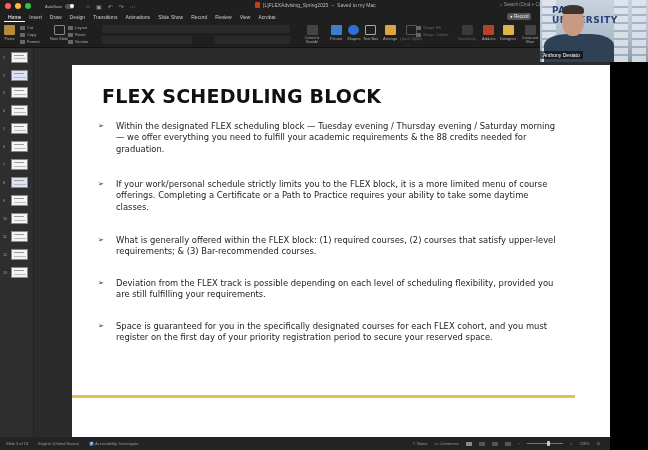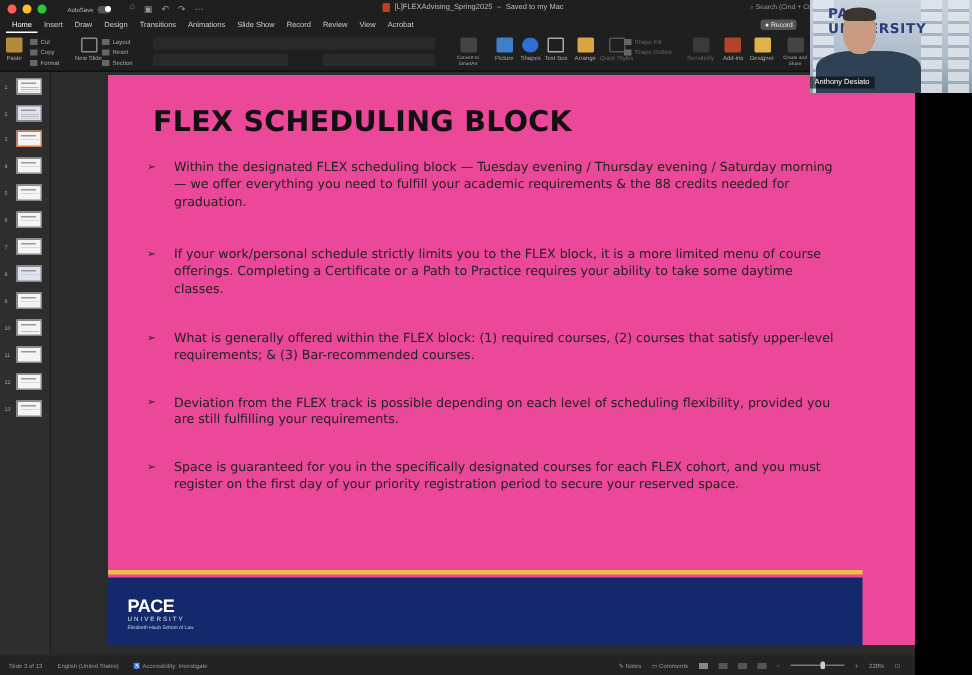--- a/index.html
+++ b/index.html
@@ -43,21 +43,21 @@
   .thumb .box { width: 17px; height: 11px; background: #f4f4f4; border: 0.5px solid #888; position: relative; }
   .thumb .box::before { content: ""; position: absolute; left: 2px; top: 2px; width: 10px; height: 1px; background: #999; }
   .thumb .box::after { content: ""; position: absolute; left: 2px; top: 5px; width: 12px; height: 3px; background: repeating-linear-gradient(#bbb 0 0.5px, transparent 0.5px 1.5px); }
   .thumb.selected .box { border: 1px solid #e0763f; }
   .thumb.blue .box { background: #dde3f2; }
 
   
   .canvas { position: absolute; left: 35px; top: 48px; width: 575px; height: 389px; background: #2b2b2b; }
 
   
-  .slide { position: absolute; left: 72px; top: 50px; width: 541px; height: 380px; background: #ec4899; overflow: hidden; }
+  .slide { position: absolute; left: 72px; top: 65px; width: 541px; height: 380px; background: #ffffff; overflow: hidden; }
   .slide-title { position: absolute; left: 30px; top: 20px; font-family: "DejaVu Sans", sans-serif; font-weight: bold; font-size: 19px; color: #111; letter-spacing: 0.2px; }
   .bullets { position: absolute; left: 26px; top: 52px; width: 460px; }
   .bullet { position: absolute; left: 0; display: flex; font-family: "DejaVu Sans", sans-serif; font-size: 8.4px; line-height: 11.4px; color: #222; width: 460px; }
   .bullet .arrow { width: 18px; flex: none; font-size: 7px; color: #222; }
   .bullet .text { flex: 1; }
   .gold-line { position: absolute; left: 0; top: 330px; width: 503px; height: 3px; background: #eabf4b; }
   .footer { position: absolute; left: 0; top: 335px; width: 503px; height: 45px; background: #13296b; }
   .logo { position: absolute; left: 13px; top: 13px; color: #fff; }
   .logo-pace { font-family: "Liberation Sans", sans-serif; font-weight: bold; font-size: 12px; letter-spacing: -0.3px; line-height: 12px; }
   .logo-univ { font-size: 4.2px; letter-spacing: 1.3px; line-height: 6px; color: #dfe5f5; }
@@ -300,27 +300,20 @@
       <div class="bullet" style="top:161px;">
         <span class="arrow">➢</span>
         <span class="text">Deviation from the FLEX track is possible depending on each level of scheduling flexibility, provided you are still fulfilling your requirements.</span>
       </div>
       <div class="bullet" style="top:204px;">
         <span class="arrow">➢</span>
         <span class="text">Space is guaranteed for you in the specifically designated courses for each FLEX cohort, and you must register on the first day of your priority registration period to secure your reserved space.</span>
       </div>
     </div>
     <div class="gold-line"></div>
-    <div class="footer">
-      <div class="logo">
-        <div class="logo-pace">PACE</div>
-        <div class="logo-univ">UNIVERSITY</div>
-        <div class="logo-school">Elisabeth Haub School of Law</div>
-      </div>
-    </div>
   </div>
 
   <div class="statusbar">
     <div class="left">
       <span>Slide 3 of 13</span>
       <span>English (United States)</span>
       <span><span>♿ </span><span>Accessibility: Investigate</span></span>
     </div>
     <div class="right">
       <span><span>✎ </span><span>Notes</span></span>

